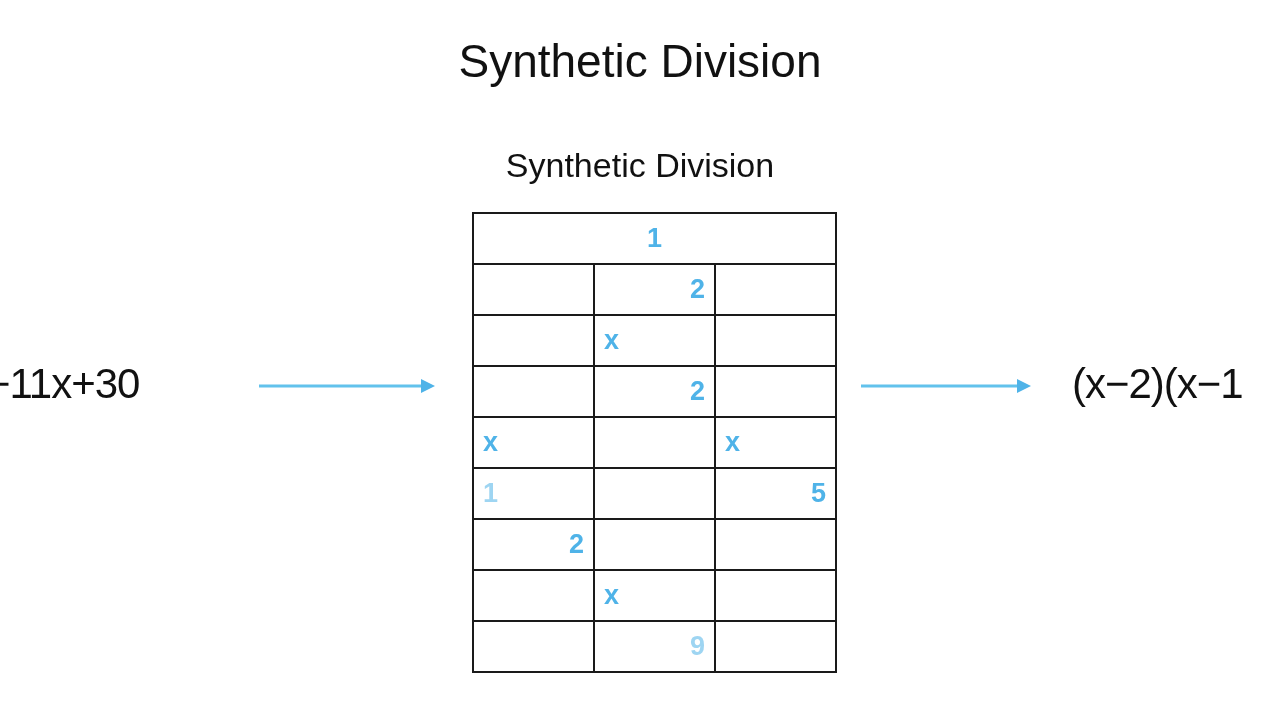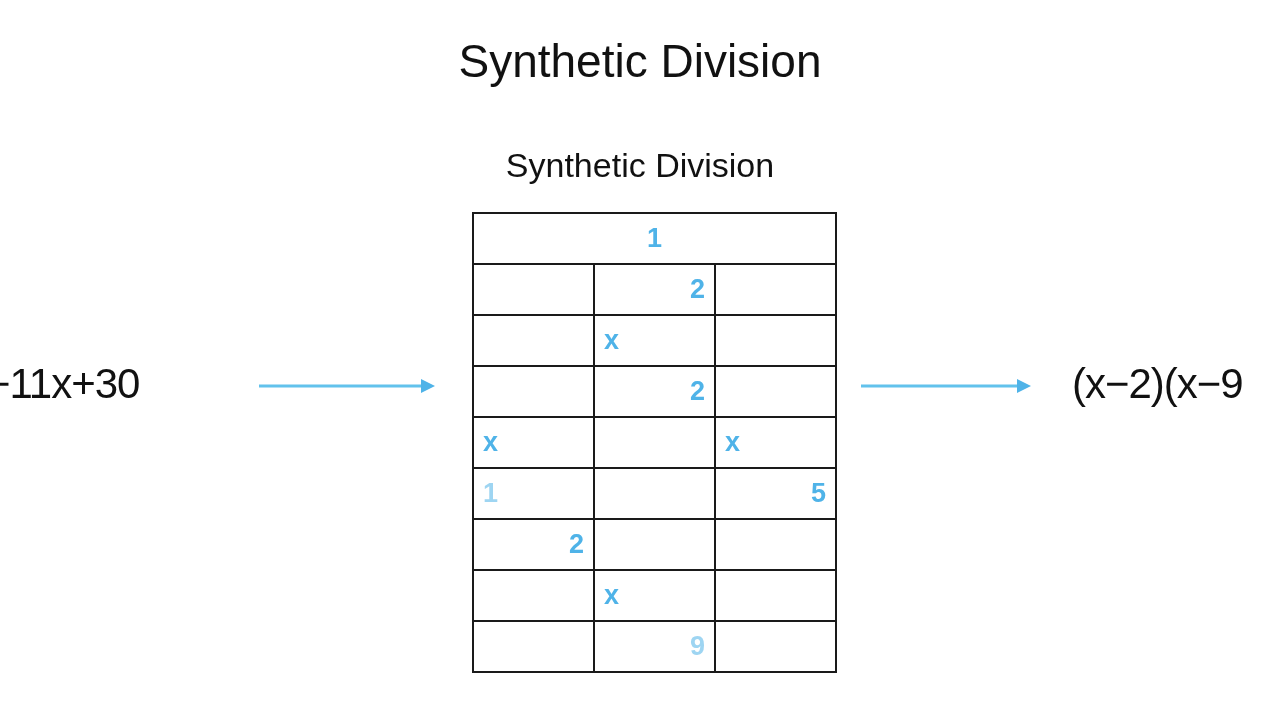--- a/index.html
+++ b/index.html
@@ -91,21 +91,21 @@
 </style>
 </head>
 <body>
 
 <div id="main-title">Synthetic Division</div>
 
 <div id="diagram-title">Synthetic Division</div>
 
 <div class="expr" id="expr-left">−11x+30</div>
 
-<div class="expr" id="expr-right">(x−2)(x−9</div>
+<div class="expr" id="expr-right">(x−2)(x−1</div>
 
 <svg class="arrow" id="arrow-left" viewBox="0 0 176 24" preserveAspectRatio="none">
   <line x1="0" y1="12" x2="163" y2="12" stroke="#62C2EC" stroke-width="3.2"></line>
   <polygon points="162,5 176,12 162,19" fill="#4FB3E8"></polygon>
 </svg>
 
 <svg class="arrow" id="arrow-right" viewBox="0 0 170 24" preserveAspectRatio="none">
   <line x1="0" y1="12" x2="157" y2="12" stroke="#62C2EC" stroke-width="3.2"></line>
   <polygon points="156,5 170,12 156,19" fill="#4FB3E8"></polygon>
 </svg>

